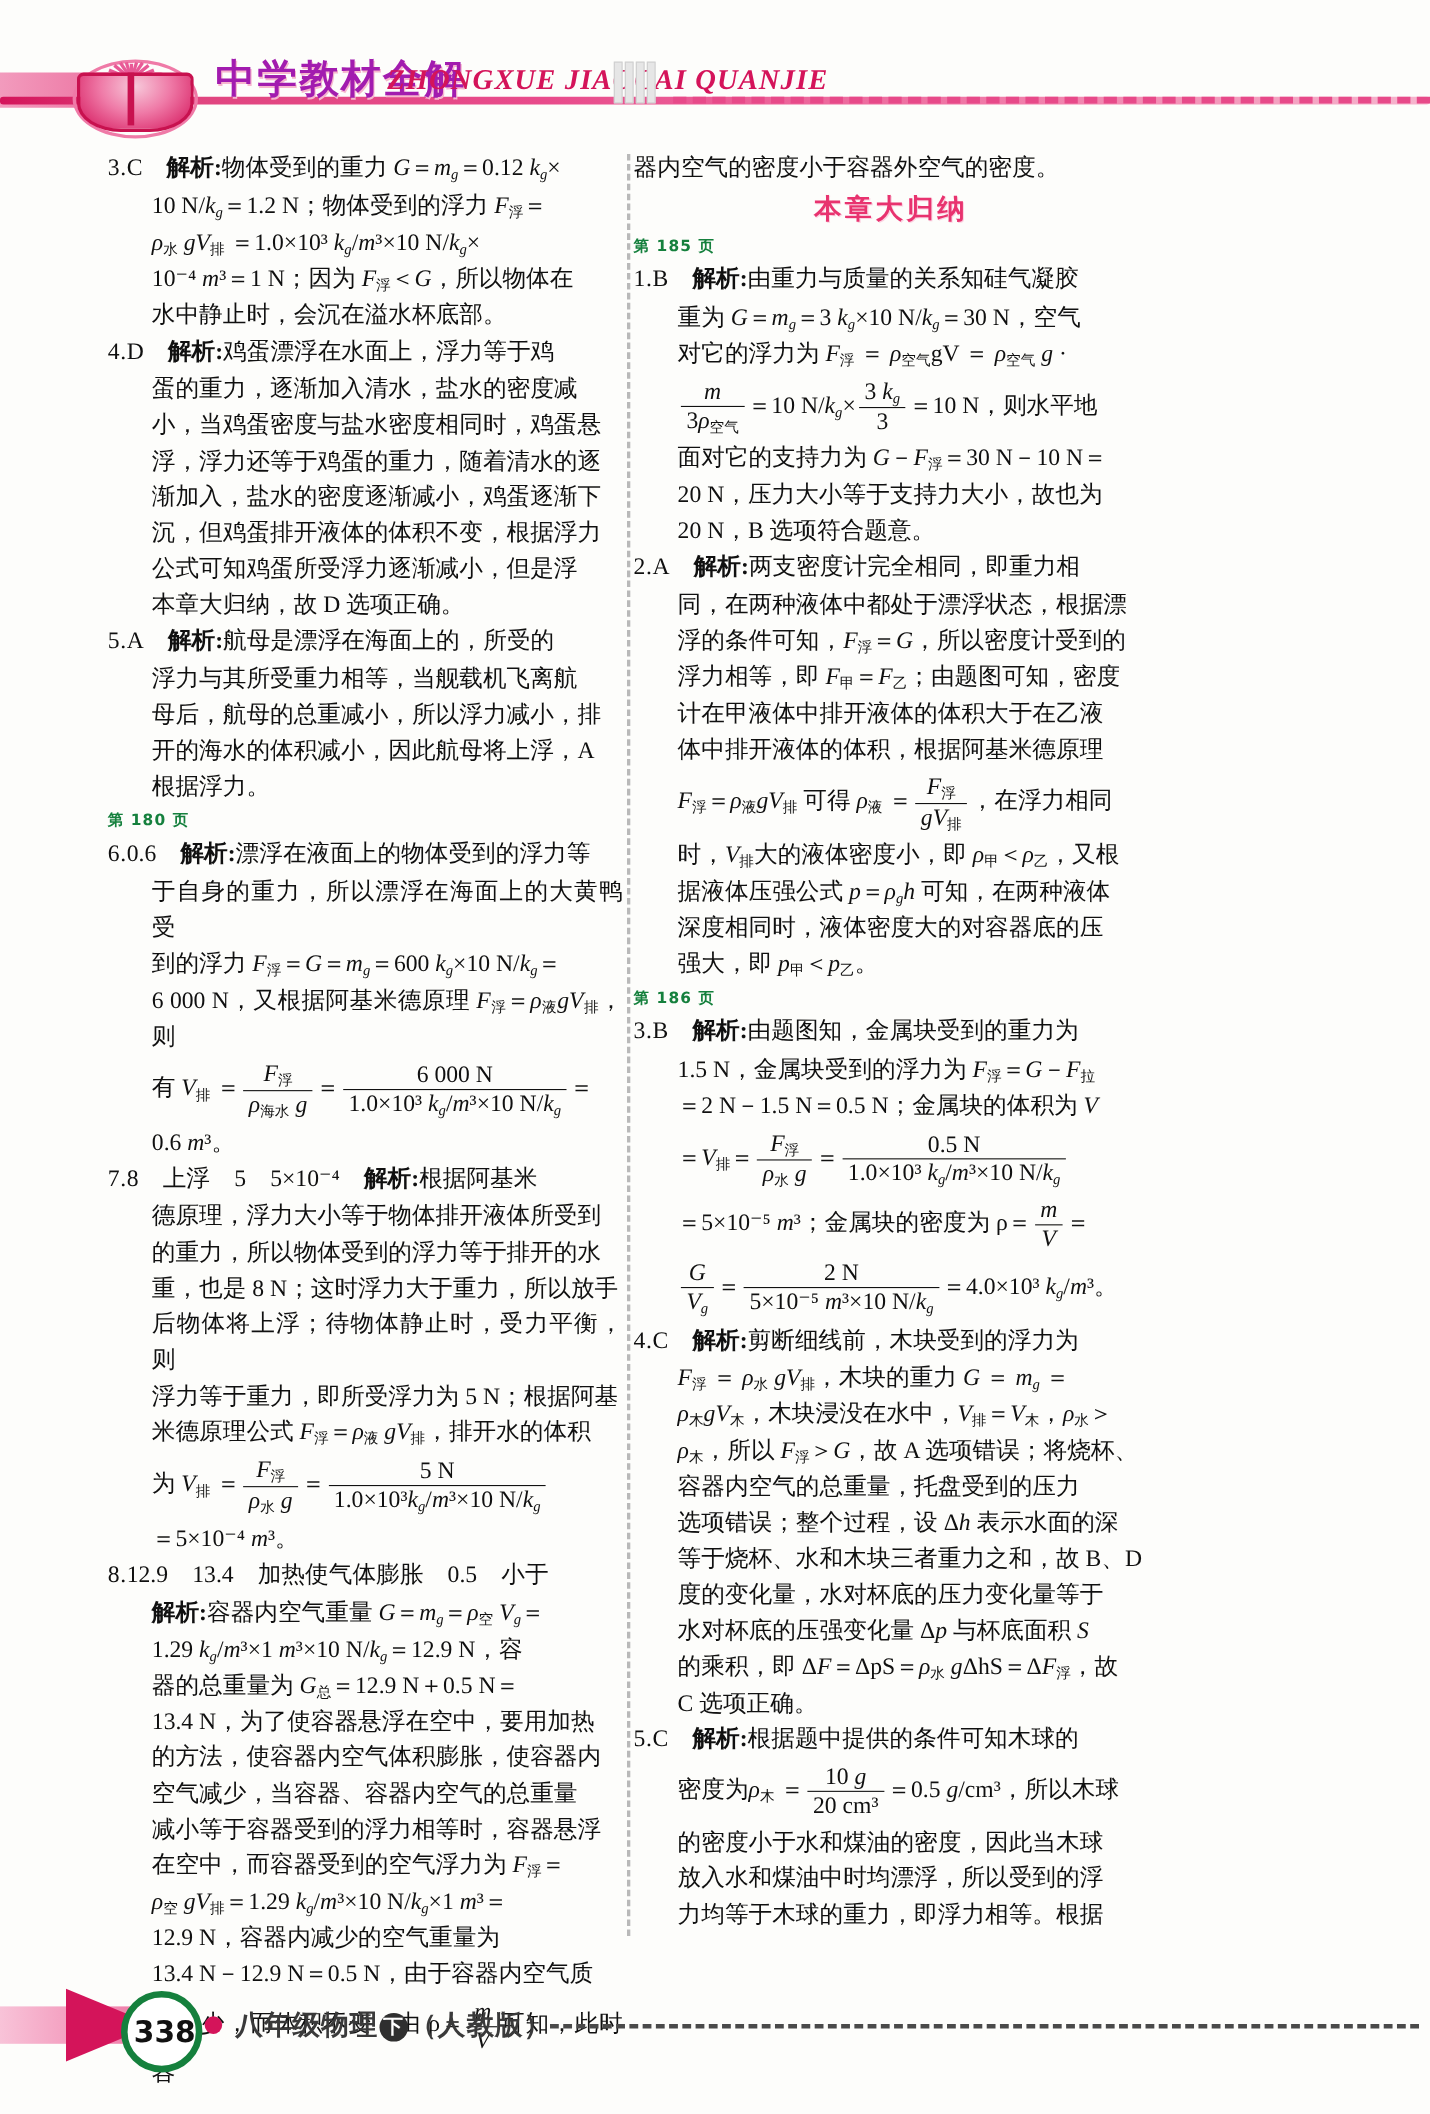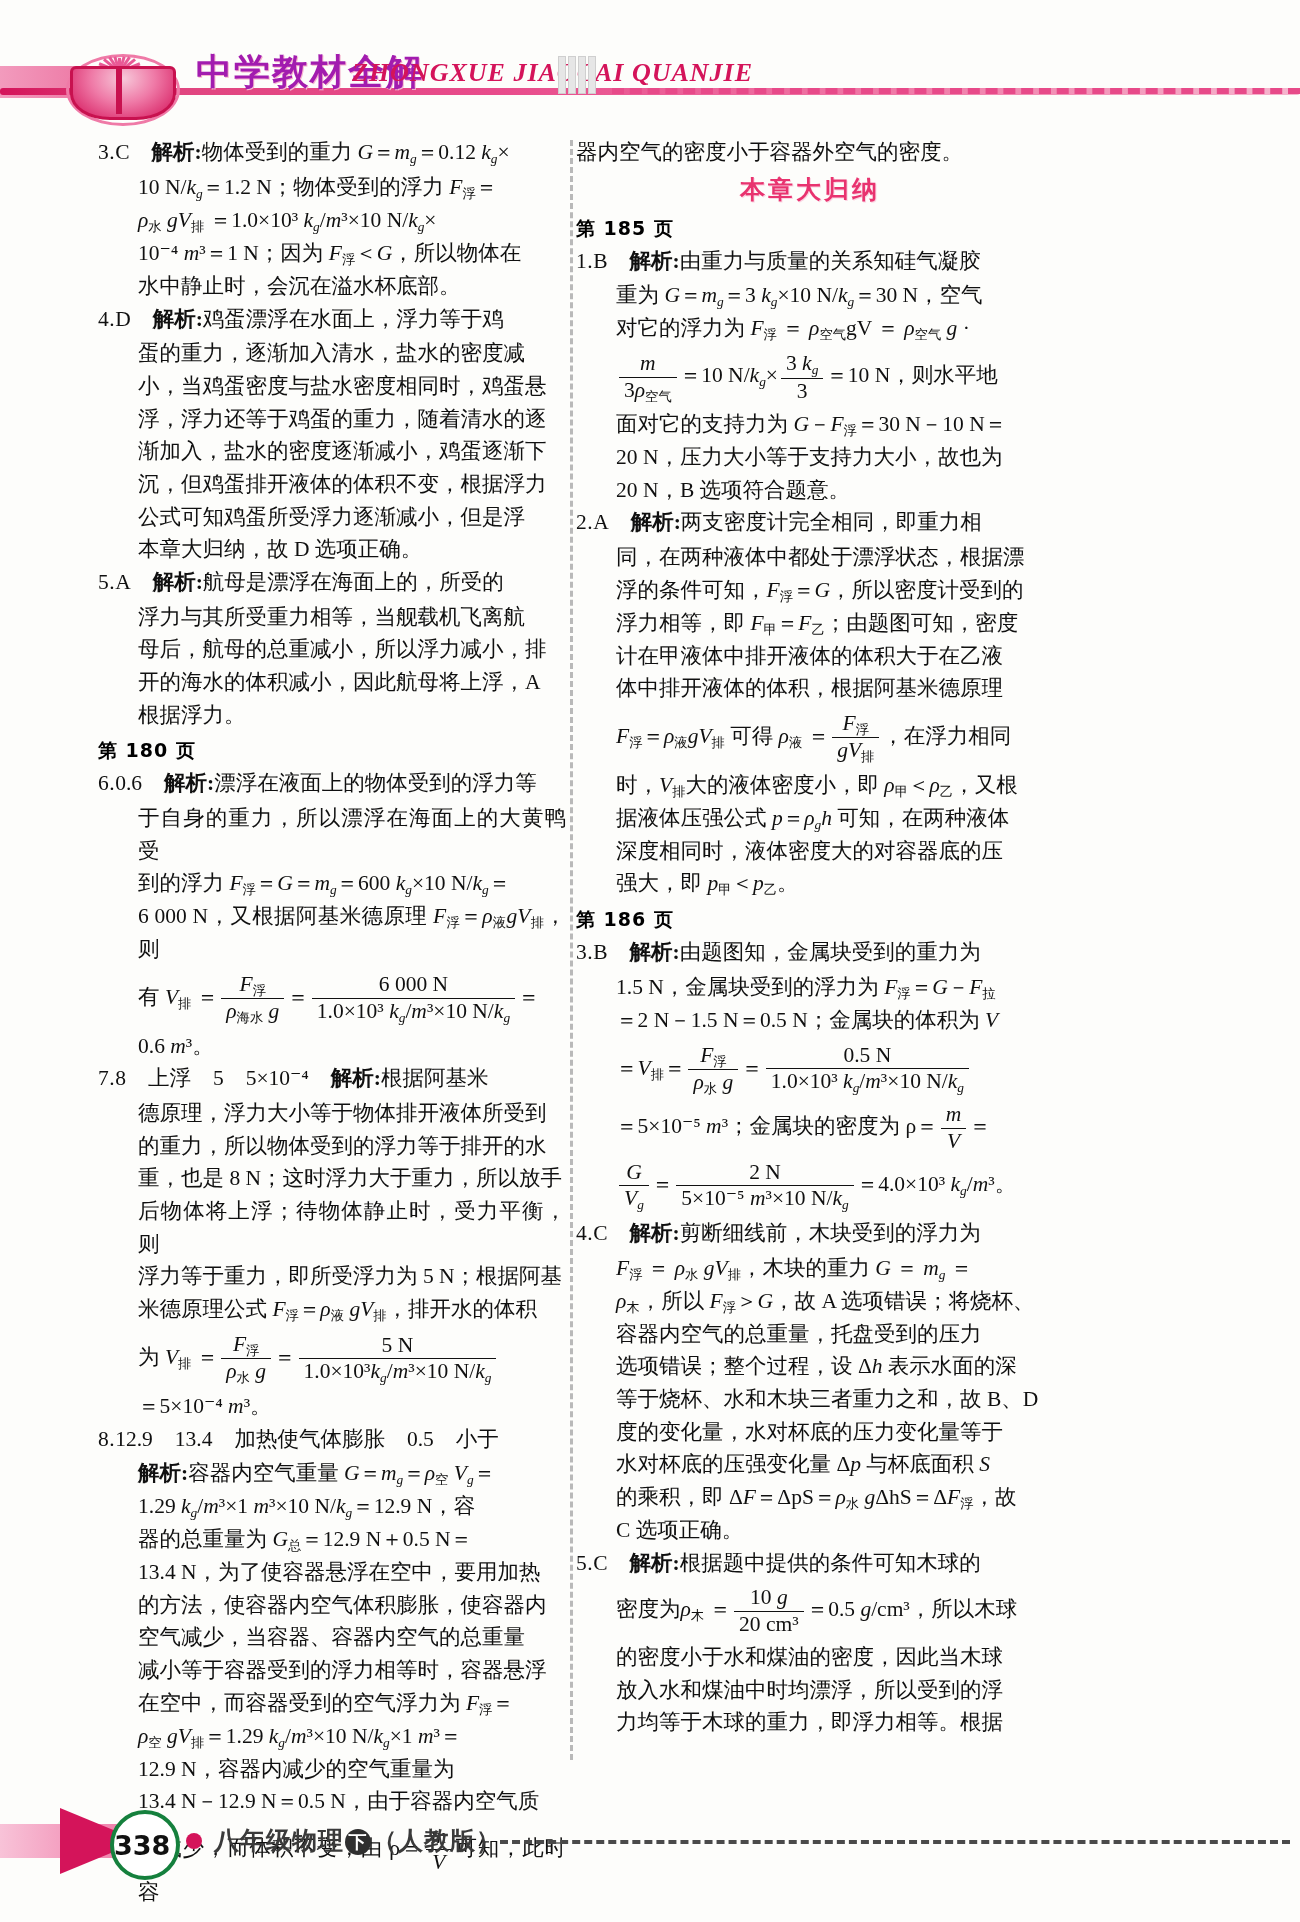--- a/index.html
+++ b/index.html
@@ -79,21 +79,21 @@
 
   
   .item{margin:0 0 2px 0;padding-left:40px;text-indent:-40px;}
   .para{margin:0;padding-left:40px;text-indent:0;}
   .num{letter-spacing:0.5px;}
   b.js{font-weight:bold;}
   .gap{display:inline-block;width:22px;}
 
   
   .pagemark{
-    color:#000000;font-weight:bold;font-size:19px;
+    color:#15803d;font-weight:bold;font-size:14px;
     font-family:"DejaVu Sans","Liberation Sans",sans-serif;
     margin:5px 0 2px 0;padding-left:0;text-indent:0;letter-spacing:1px;
   }
   .chapter-head{
     text-align:center;color:#e8336f;font-weight:bold;font-size:25px;
     font-family:"DejaVu Sans","Liberation Sans",sans-serif;
     letter-spacing:3px;margin:2px 0 4px 0;
     text-shadow:1px 1px 0 #fbd4e2;
   }
 
@@ -116,22 +116,22 @@
     position:absolute;left:0;top:24px;width:130px;height:34px;
     background:linear-gradient(to right,#f8c3d8,#ef7aa7);
   }
   .f-arrow{
     position:absolute;left:60px;top:8px;width:0;height:0;
     border-top:33px solid transparent;border-bottom:33px solid transparent;
     border-left:80px solid #d4145a;
   }
   .f-circle{
     position:absolute;left:110px;top:10px;width:62px;height:62px;
-    border-radius:50%;background:#fff;border:4px solid #15803d;
-    display:flex;align-items:center;justify-content:flex-start;
+    border-radius:50%;background:#fff;border:6px solid #15803d;
+    display:flex;align-items:center;justify-content:flex-end;
   }
   .f-circle span{
     font-family:"DejaVu Sans","Liberation Sans",sans-serif;
     font-weight:bold;font-size:27px;color:#111;
   }
   .f-dot{
     position:absolute;left:186px;top:33px;width:16px;height:16px;
     border-radius:50%;background:#d4145a;
   }
   .f-text{
@@ -260,20 +260,21 @@
     <div class="para">强大，即 <i class="v"><i class="v">p</i></i><span class="sub">甲</span>＜<i class="v"><i class="v">p</i></i><span class="sub">乙</span>。</div>
     <div class="pagemark">第 186 页</div>
     <div class="item"><span class="num">3.</span><span>B</span><span class="gap"></span><b class="js">解析:</b>由题图知，金属块受到的重力为</div>
     <div class="para">1.5 N，金属块受到的浮力为 <i class="v"><i class="v">F</i></i><span class="sub">浮</span>＝<i class="v">G</i>－<i class="v"><i class="v">F</i></i><span class="sub">拉</span></div>
     <div class="para">＝2 N－1.5 N＝0.5 N；金属块的体积为 <i class="v">V</i></div>
     <div class="fline">＝<i class="v"><i class="v">V</i></i><span class="sub">排</span>＝<span class="frac"><span class="n"><i class="v"><i class="v">F</i></i><span class="sub">浮</span></span><span class="d"><i class="v">ρ</i><span class="sub">水</span> <i class="v">g</i></span></span>＝<span class="frac"><span class="n">0.5 N</span><span class="d">1.0×10³ <i class="v">k</i><span class="sub"><i class="v">g</i></span>/<i class="v">m</i>³×10 N/<i class="v">k</i><span class="sub"><i class="v">g</i></span></span></span></div>
     <div class="fline">＝5×10⁻⁵ <i class="v">m</i>³；金属块的密度为 ρ＝<span class="frac"><span class="n"><i class="v">m</i></span><span class="d"><i class="v">V</i></span></span>＝</div>
     <div class="fline"><span class="frac"><span class="n"><i class="v">G</i></span><span class="d"><i class="v"><i class="v">V</i></i><span class="sub"><i class="v">g</i></span></span></span>＝<span class="frac"><span class="n">2 N</span><span class="d">5×10⁻⁵ <i class="v">m</i>³×10 N/<i class="v">k</i><span class="sub"><i class="v">g</i></span></span></span>＝4.0×10³ <i class="v">k</i><span class="sub"><i class="v">g</i></span>/<i class="v">m</i>³。</div>
     <div class="item"><span class="num">4.</span><span>C</span><span class="gap"></span><b class="js">解析:</b>剪断细线前，木块受到的浮力为</div>
     <div class="para"><i class="v"><i class="v">F</i></i><span class="sub">浮</span> ＝ <i class="v">ρ</i><span class="sub">水</span> <i class="v">g</i><i class="v"><i class="v">V</i></i><span class="sub">排</span>，木块的重力 <i class="v">G</i> ＝ <i class="v"><i class="v">m</i></i><span class="sub"><i class="v">g</i></span> ＝</div>
+    <div class="para"><i class="v">ρ</i><span class="sub">木</span><i class="v">g</i><i class="v"><i class="v">V</i></i><span class="sub">木</span>，木块浸没在水中，<i class="v"><i class="v">V</i></i><span class="sub">排</span>＝<i class="v"><i class="v">V</i></i><span class="sub">木</span>，<i class="v">ρ</i><span class="sub">水</span>＞</div>
     <div class="para"><i class="v">ρ</i><span class="sub">木</span>，所以 <i class="v"><i class="v">F</i></i><span class="sub">浮</span>＞<i class="v">G</i>，故 A 选项错误；将烧杯、</div>
     <div class="para">容器内空气的总重量，托盘受到的压力</div>
     <div class="para">选项错误；整个过程，设 Δ<i class="v">h</i> 表示水面的深</div>
     <div class="para">等于烧杯、水和木块三者重力之和，故 B、D</div>
     <div class="para">度的变化量，水对杯底的压力变化量等于</div>
     <div class="para">水对杯底的压强变化量 Δ<i class="v">p</i> 与杯底面积 <i class="v">S</i></div>
     <div class="para">的乘积，即 Δ<i class="v">F</i>＝ΔpS＝<i class="v">ρ</i><span class="sub">水</span> <i class="v">g</i>ΔhS＝Δ<i class="v"><i class="v">F</i></i><span class="sub">浮</span>，故</div>
     <div class="para">C 选项正确。</div>
     <div class="item"><span class="num">5.</span><span>C</span><span class="gap"></span><b class="js">解析:</b>根据题中提供的条件可知木球的</div>
     <div class="fline">密度为<i class="v">ρ</i><span class="sub">木</span> ＝<span class="frac"><span class="n">10 <i class="v">g</i></span><span class="d">20 cm³</span></span>＝0.5 <i class="v">g</i>/cm³，所以木球</div>

